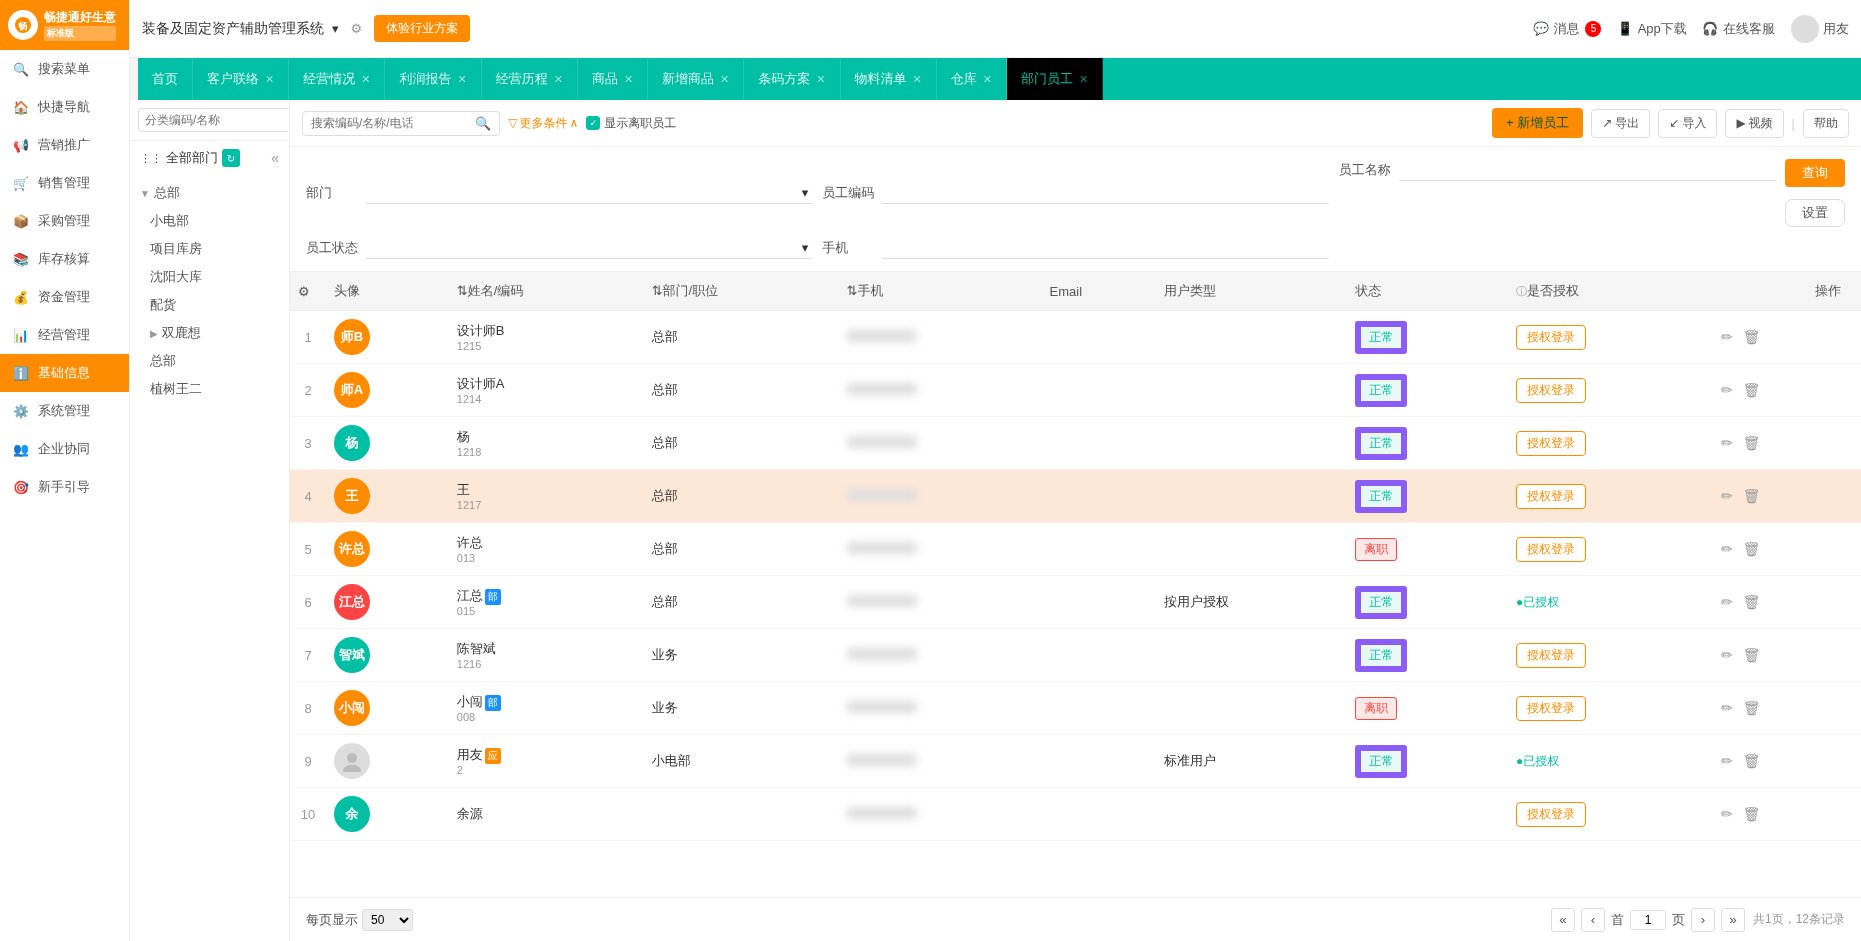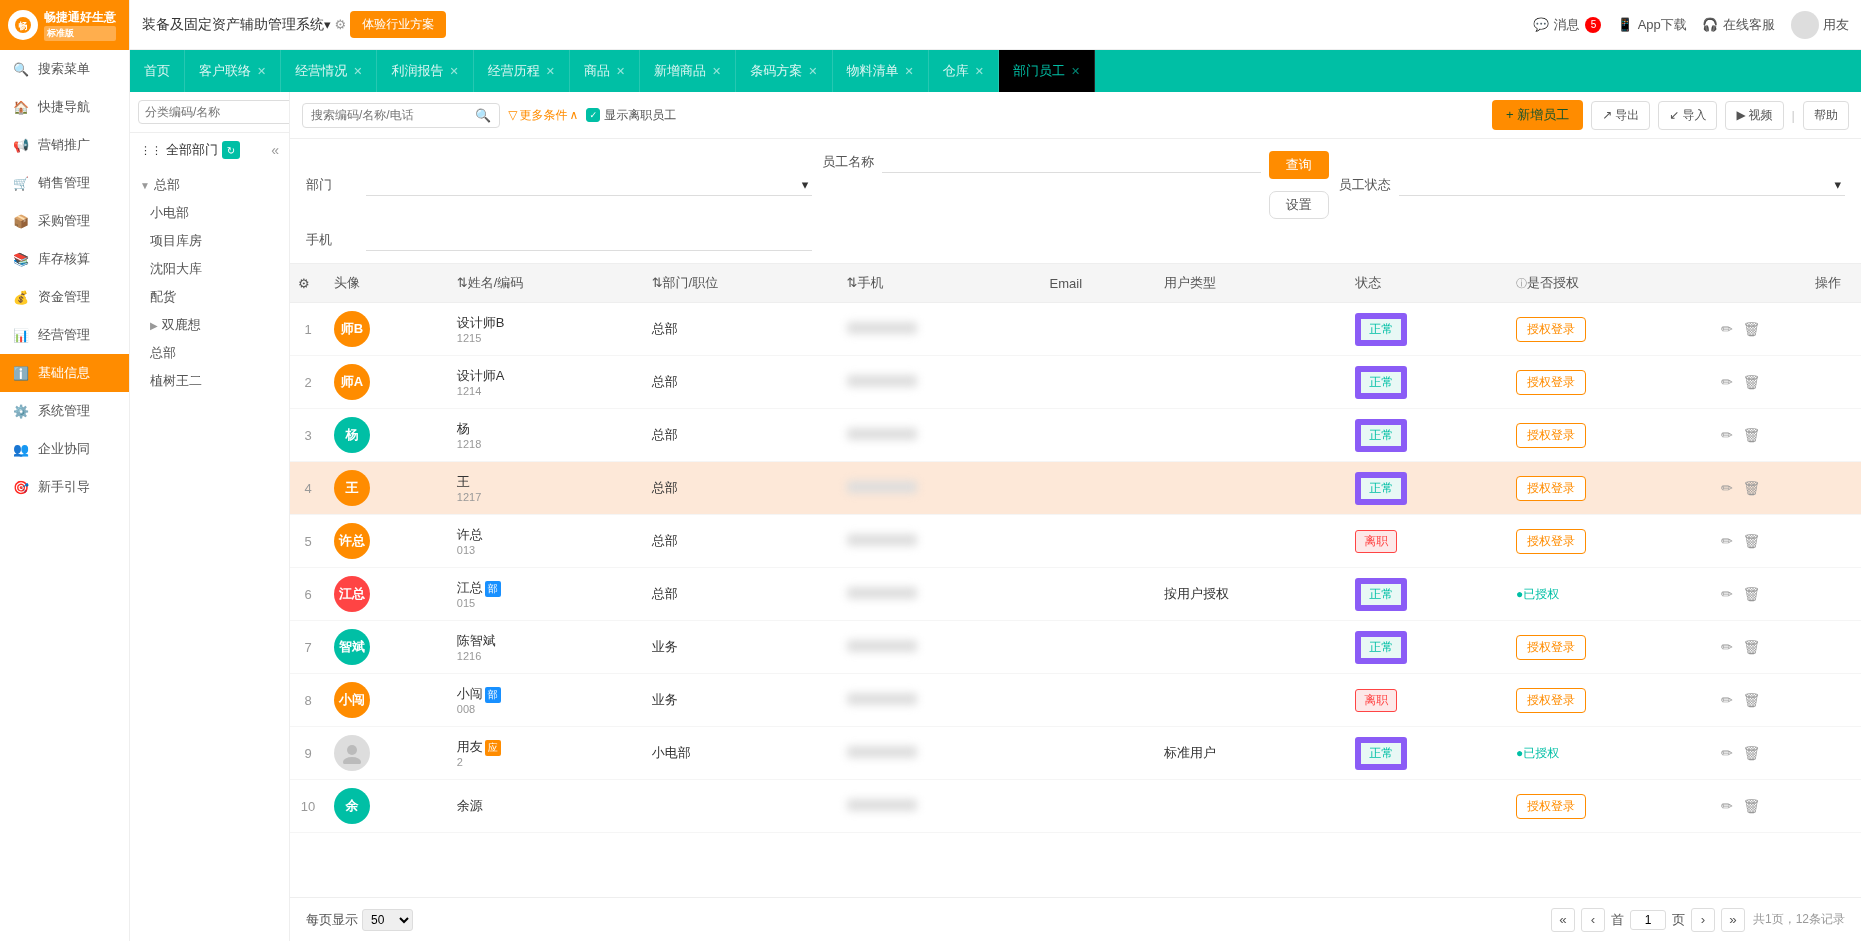--- a/index.html
+++ b/index.html
@@ -13,32 +13,32 @@
     .sidebar-logo-badge { font-size: 9px; background: rgba(255,255,255,0.3); border-radius: 2px; padding: 1px 3px; }
     .sidebar-menu { flex: 1; overflow-y: auto; }
     .sidebar-item { display: flex; align-items: center; gap: 8px; padding: 10px 12px; cursor: pointer; color: #555; font-size: 13px; }
     .sidebar-item.active { background: #ff8c00; color: #fff; }
     .sidebar-item .item-icon { width: 18px; height: 18px; display: flex; align-items: center; justify-content: center; flex-shrink: 0; }
 
     
     .main { flex: 1; display: flex; flex-direction: column; overflow: hidden; }
 
     
-    .topbar { height: 50px; background: #fff; border-bottom: 1px solid #eee; display: flex; align-items: center; padding: 0 12px; }
+    .topbar { height: 58px; background: #fff; border-bottom: 1px solid #eee; display: flex; align-items: center; padding: 0 12px; gap: 8px; }
     .topbar-title { font-size: 14px; color: #333; flex: 0 0 auto; }
     .topbar-dropdown { border: none; background: transparent; color: #333; cursor: pointer; font-size: 13px; }
     .topbar-gear { color: #999; cursor: pointer; margin-left: 4px; }
     .topbar-trial-btn { background: #ff8c00; color: #fff; border: none; border-radius: 4px; padding: 5px 12px; cursor: pointer; font-size: 12px; margin-left: 4px; }
     .topbar-right { margin-left: auto; display: flex; align-items: center; gap: 16px; color: #555; font-size: 13px; }
     .topbar-right .tr-item { display: flex; align-items: center; gap: 4px; cursor: pointer; }
     .topbar-right .badge { background: red; color: #fff; border-radius: 50%; width: 16px; height: 16px; font-size: 10px; display: flex; align-items: center; justify-content: center; margin-left: 2px; }
     .user-avatar { width: 28px; height: 28px; background: #ddd; border-radius: 50%; }
 
     
-    .nav-tabs { height: 42px; background: #00bfa5; display: flex; align-items: stretch; overflow-x: auto; }
+    .nav-tabs { height: 42px; background: #00bfa5; display: flex; align-items: stretch; overflow-x: auto; margin-left: 8px; }
     .nav-tab { display: flex; align-items: center; padding: 0 14px; color: rgba(255,255,255,0.85); cursor: pointer; font-size: 13px; white-space: nowrap; border-right: 1px solid rgba(255,255,255,0.15); gap: 6px; }
     .nav-tab.active { background: #000000; color: #00bfa5; font-weight: 500; }
     .nav-tab .close-x { font-size: 11px; color: inherit; opacity: 0.7; cursor: pointer; }
     .nav-tab.active .close-x { color: #00bfa5; }
 
     
     .content { flex: 1; display: flex; overflow: hidden; }
 
     
     .left-panel { width: 160px; background: #fff; border-right: 1px solid #eee; display: flex; flex-direction: column; flex-shrink: 0; overflow-y: auto; }
@@ -331,20 +331,24 @@
       </div>
 
       <div class="adv-filter">
         <div class="adv-filter-row">
           <span class="adv-filter-label">部门</span>
           <div class="adv-filter-select">
             <span></span>
             <span>▾</span>
           </div>
         </div>
+        <div class="adv-filter-row">
+          <span class="adv-filter-label">员工编码</span>
+          <input class="adv-filter-input" type="text" style="">
+        </div>
         <div style="display:flex;align-items:flex-start;gap:8px;">
           <div class="adv-filter-row" style="flex:1;">
             <span class="adv-filter-label">员工名称</span>
             <input class="adv-filter-input" type="text" style="">
           </div>
           <div class="adv-filter-btns">
             <button class="btn-search">查询</button>
             <button class="btn-set">设置</button>
           </div>
         </div>

